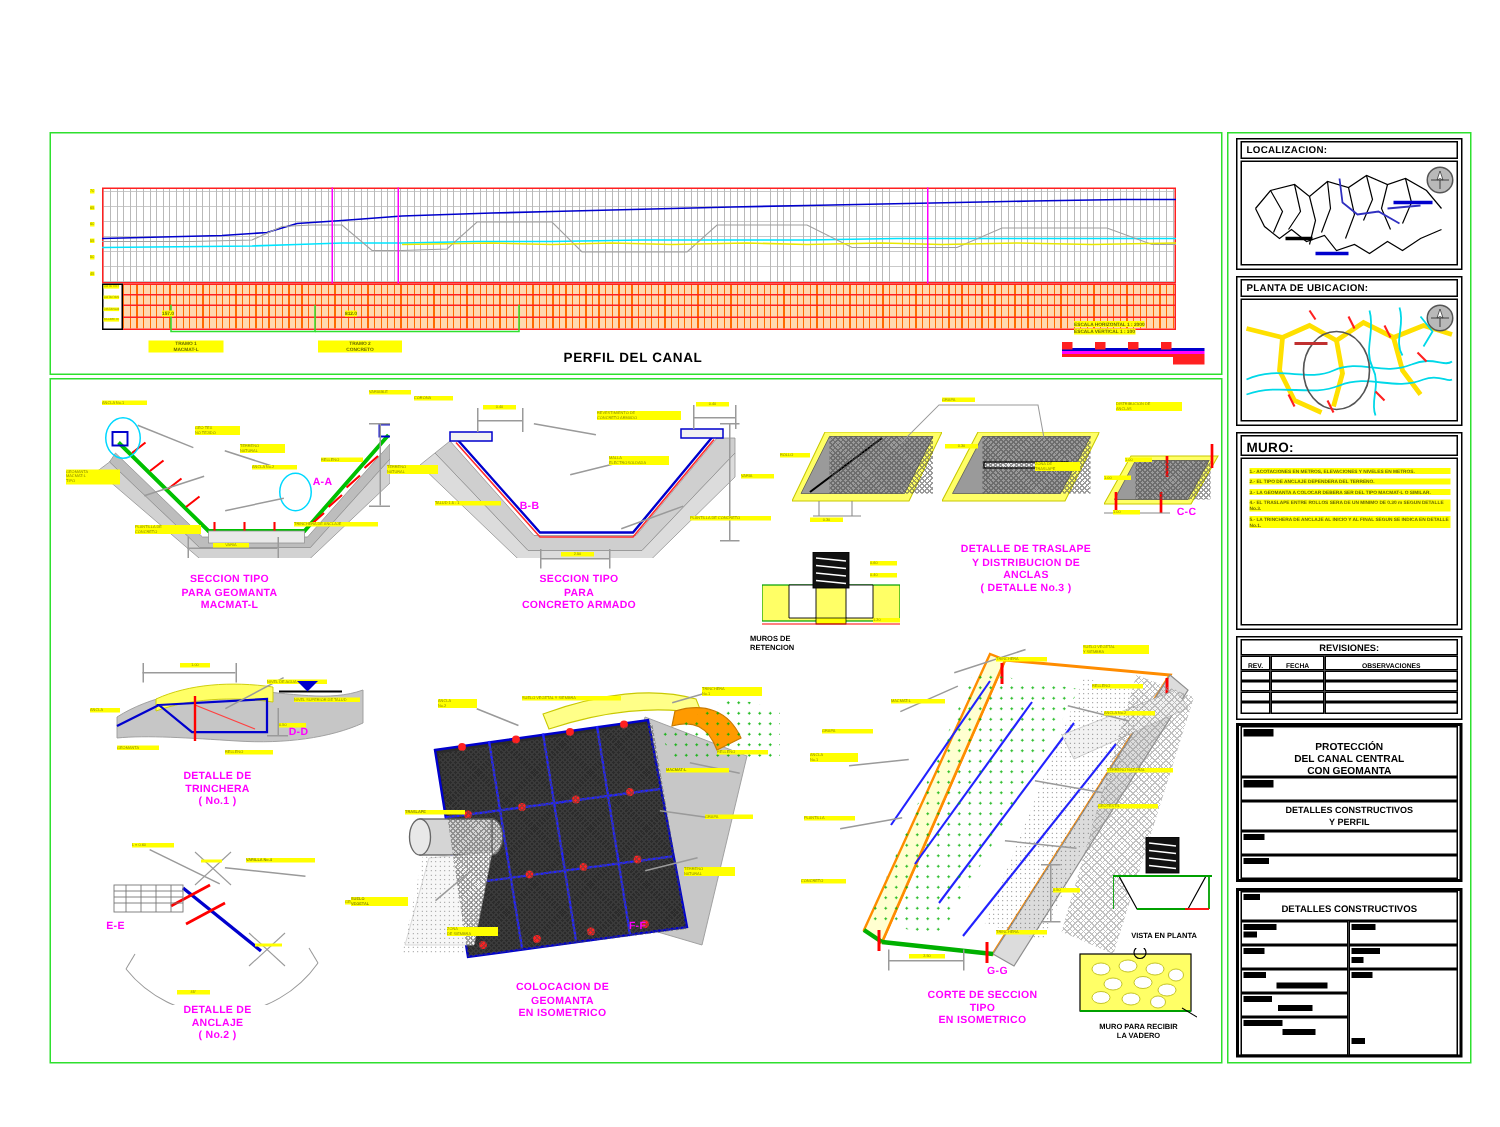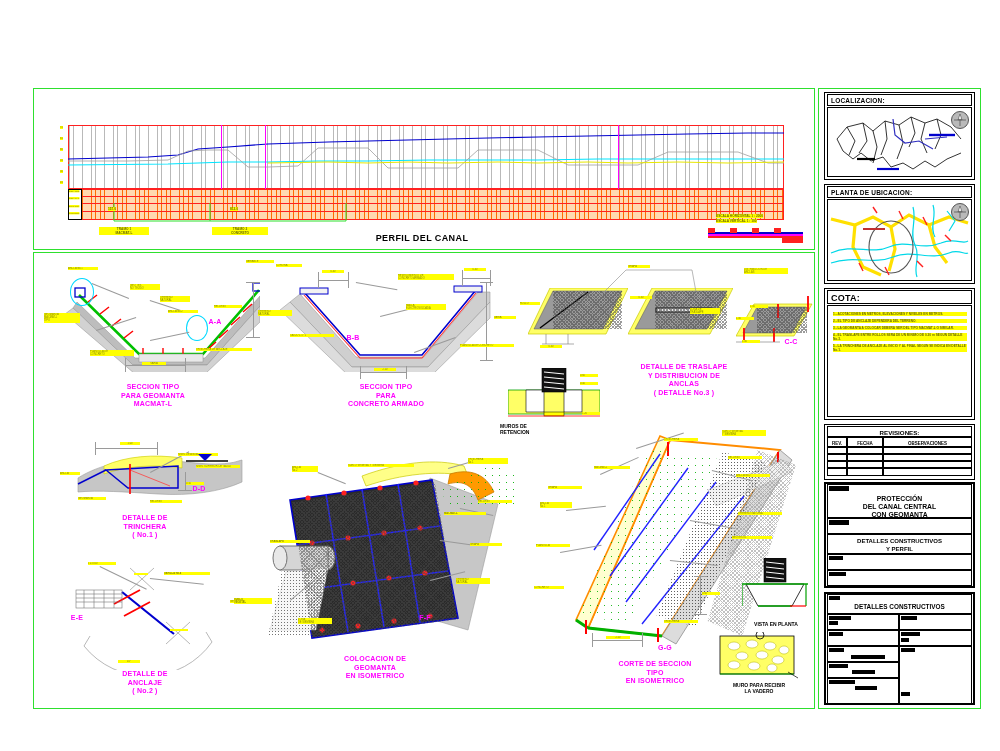--- a/index.html
+++ b/index.html
@@ -623,21 +623,21 @@
   <div class="compass" style="left:951px;top:203px;width:16px;height:16px;">
     <svg width="16" height="16">
         <polygon points="8,2 10,8 8,7 6,8" fill="#fff" stroke="#333" stroke-width=".5"></polygon>
     <line x1="2" y1="8" x2="14" y2="8" stroke="#333" stroke-width=".6"></line>
     <line x1="8" y1="8" x2="8" y2="14" stroke="#333" stroke-width=".6"></line>
       </svg>
   </div>
 
   <div class="bframe" style="left:824px;top:288px;width:151px;height:132px;"></div>
   <div class="bframe" style="left:827px;top:290px;width:145px;height:14px;"></div>
-  <div class="hdr" style="left:831px;top:293px;font-size:9px;">COTA:</div>
+  <div class="hdr" style="left:831px;top:293px;font-size:9px;">MURO:</div>
   <div class="bframe" style="left:827px;top:305px;width:145px;height:112px;"></div>
   <div style="position:absolute;left:833px;top:312px;width:134px;">
     <div class="ylab2" style="position:static;white-space:normal;margin-bottom:3px;">1.- ACOTACIONES EN METROS, ELEVACIONES Y NIVELES EN METROS.</div>
     <div class="ylab2" style="position:static;white-space:normal;margin-bottom:3px;">2.- EL TIPO DE ANCLAJE DEPENDERA DEL TERRENO.</div>
     <div class="ylab2" style="position:static;white-space:normal;margin-bottom:3px;">3.- LA GEOMANTA A COLOCAR DEBERA SER DEL TIPO MACMAT-L O SIMILAR.</div>
     <div class="ylab2" style="position:static;white-space:normal;margin-bottom:3px;">4.- EL TRASLAPE ENTRE ROLLOS SERA DE UN MINIMO DE 0.30 m SEGUN DETALLE No.3.</div>
     <div class="ylab2" style="position:static;white-space:normal;">5.- LA TRINCHERA DE ANCLAJE AL INICIO Y AL FINAL SEGUN SE INDICA EN DETALLE No.1.</div>
   </div>
 
   <div class="bframe" style="left:824px;top:424px;width:151px;height:56px;"></div>

